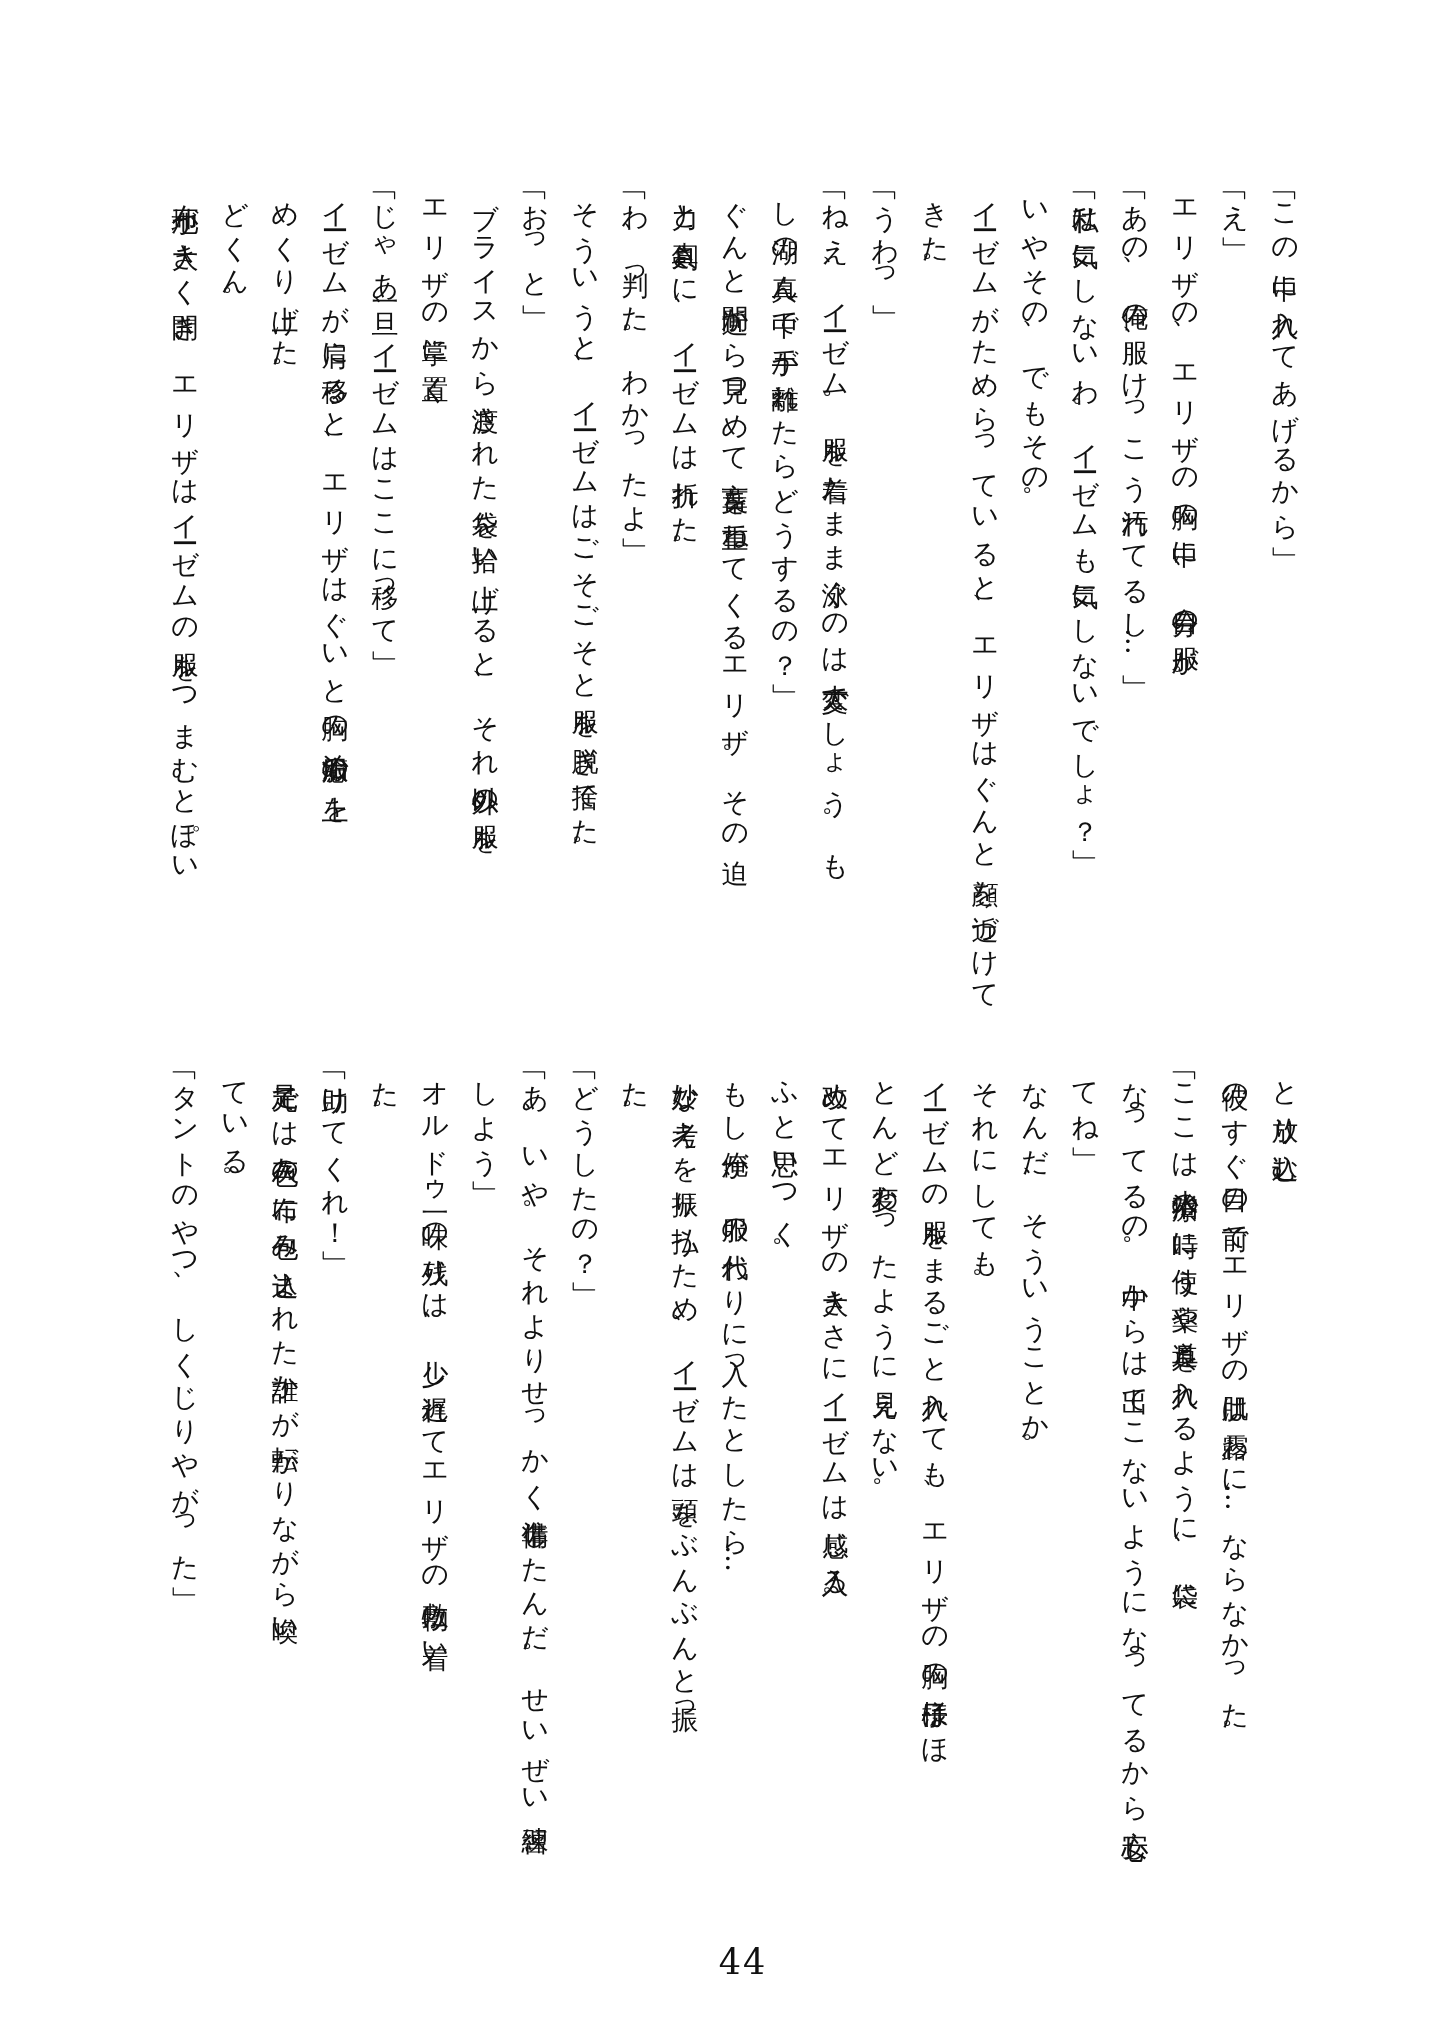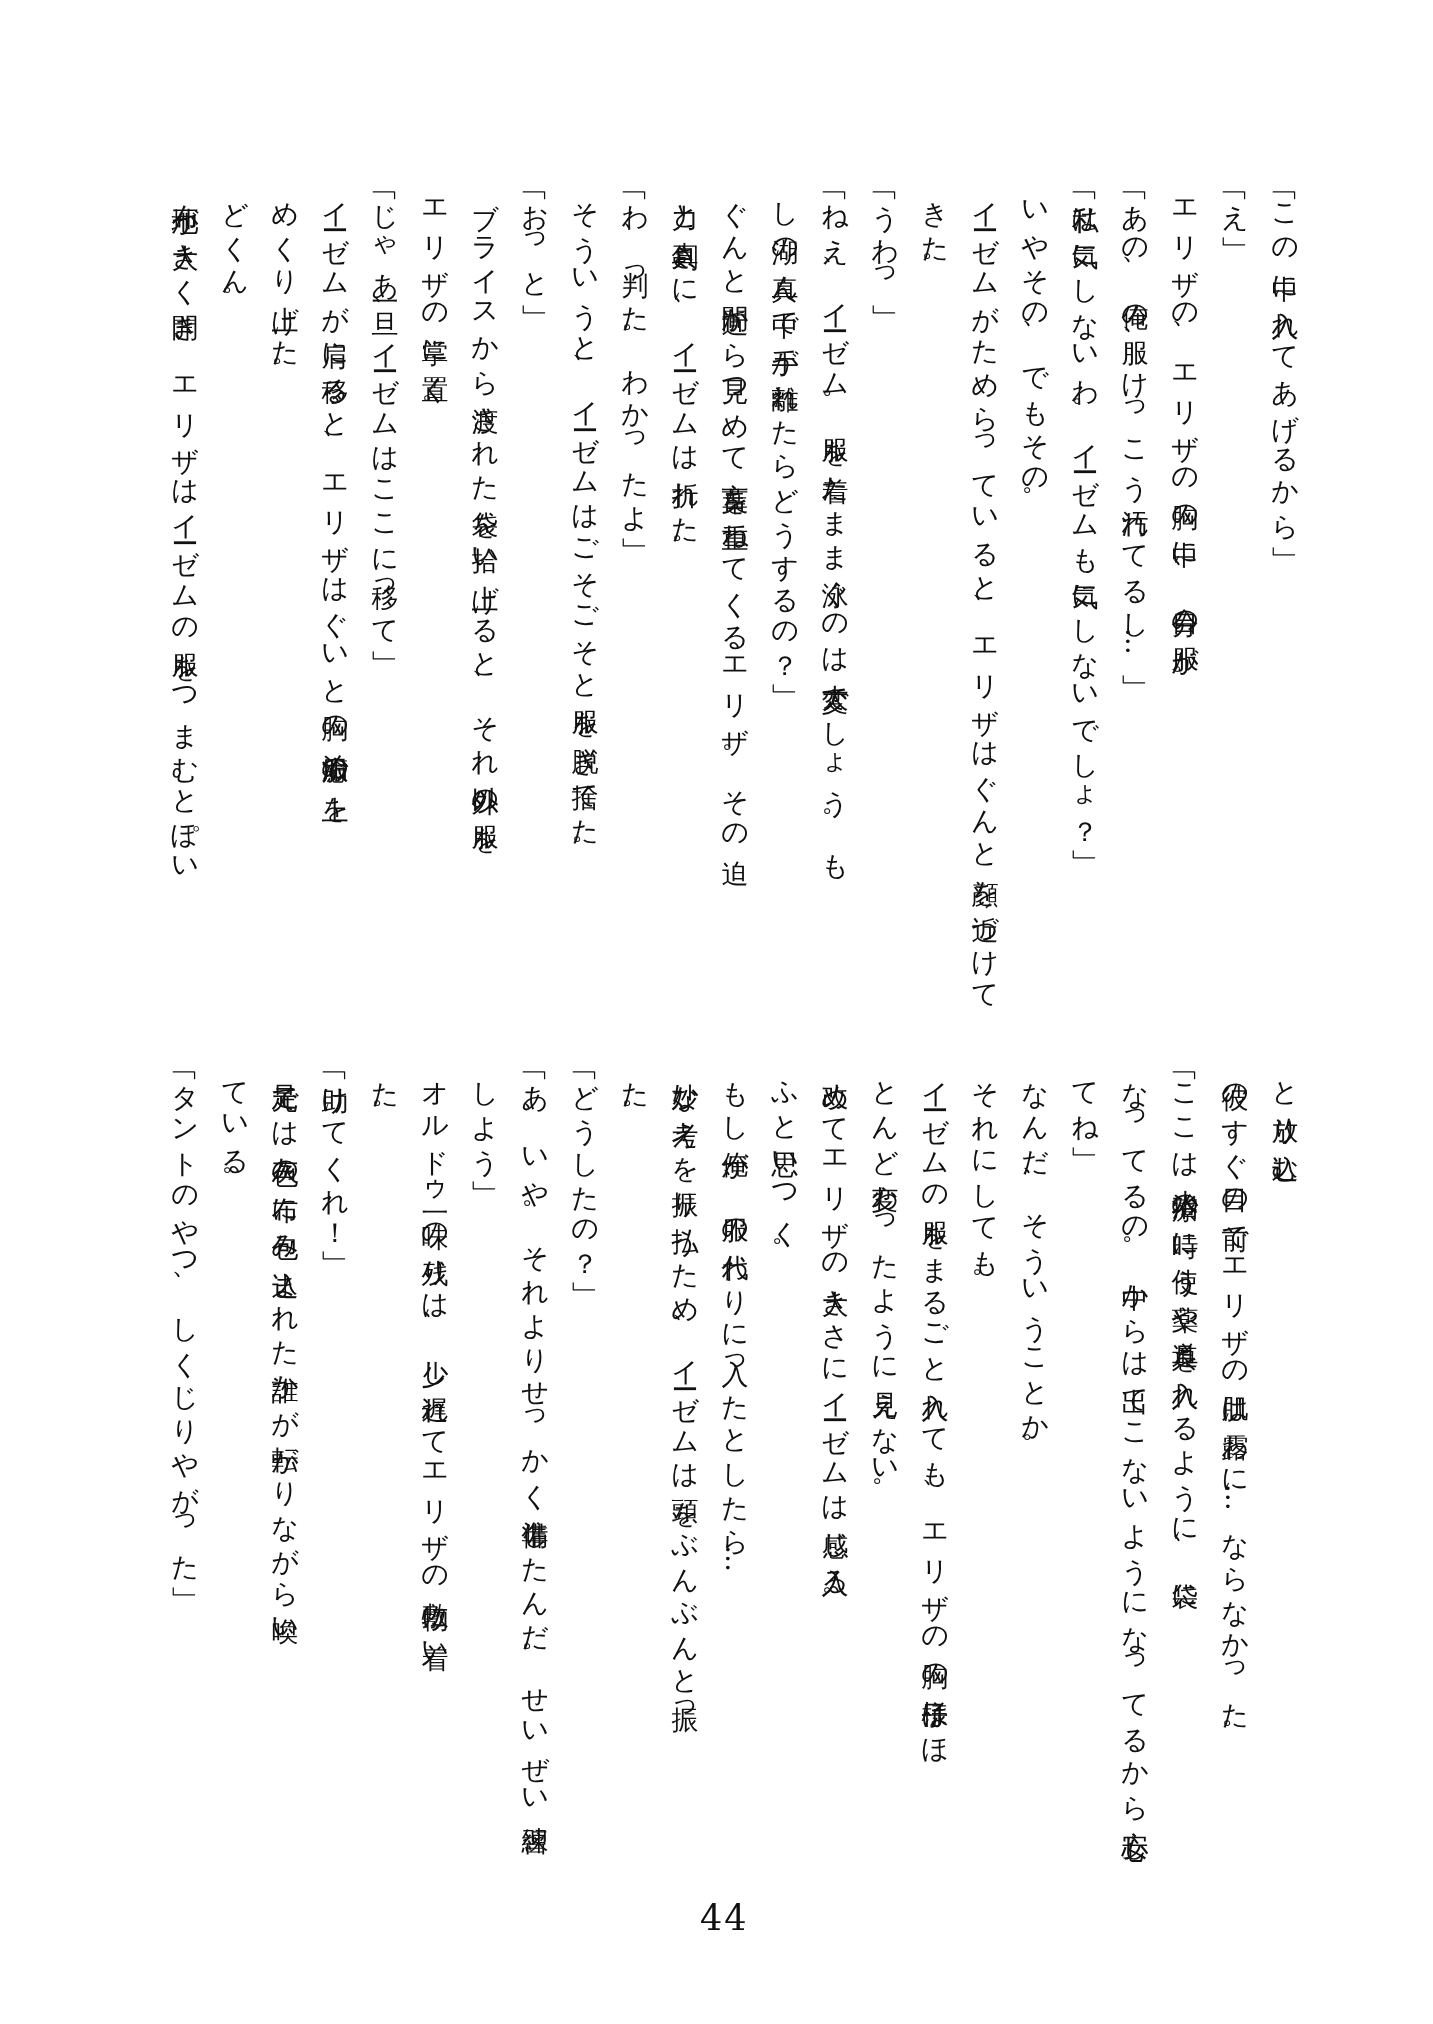--- a/index.html
+++ b/index.html
@@ -26,24 +26,24 @@
     font-size: 27px;
     line-height: 50px;
     letter-spacing: 3px;
     white-space: nowrap;
   }
   .tblock-top    { top: 183px;  }
   .tblock-bottom { top: 1063px; }
   .col { margin: 0; padding: 0; }
   .pageno {
     position: absolute;
-    top: 1898px;
+    top: 1942px;
     left: 700px;
     width: 86px;
-    text-align: left;
+    text-align: center;
     font-size: 35px;
     letter-spacing: 2px;
     color: #111111;
   }
 </style>
 </head>
 <body>
 
 <div class="page">
 

